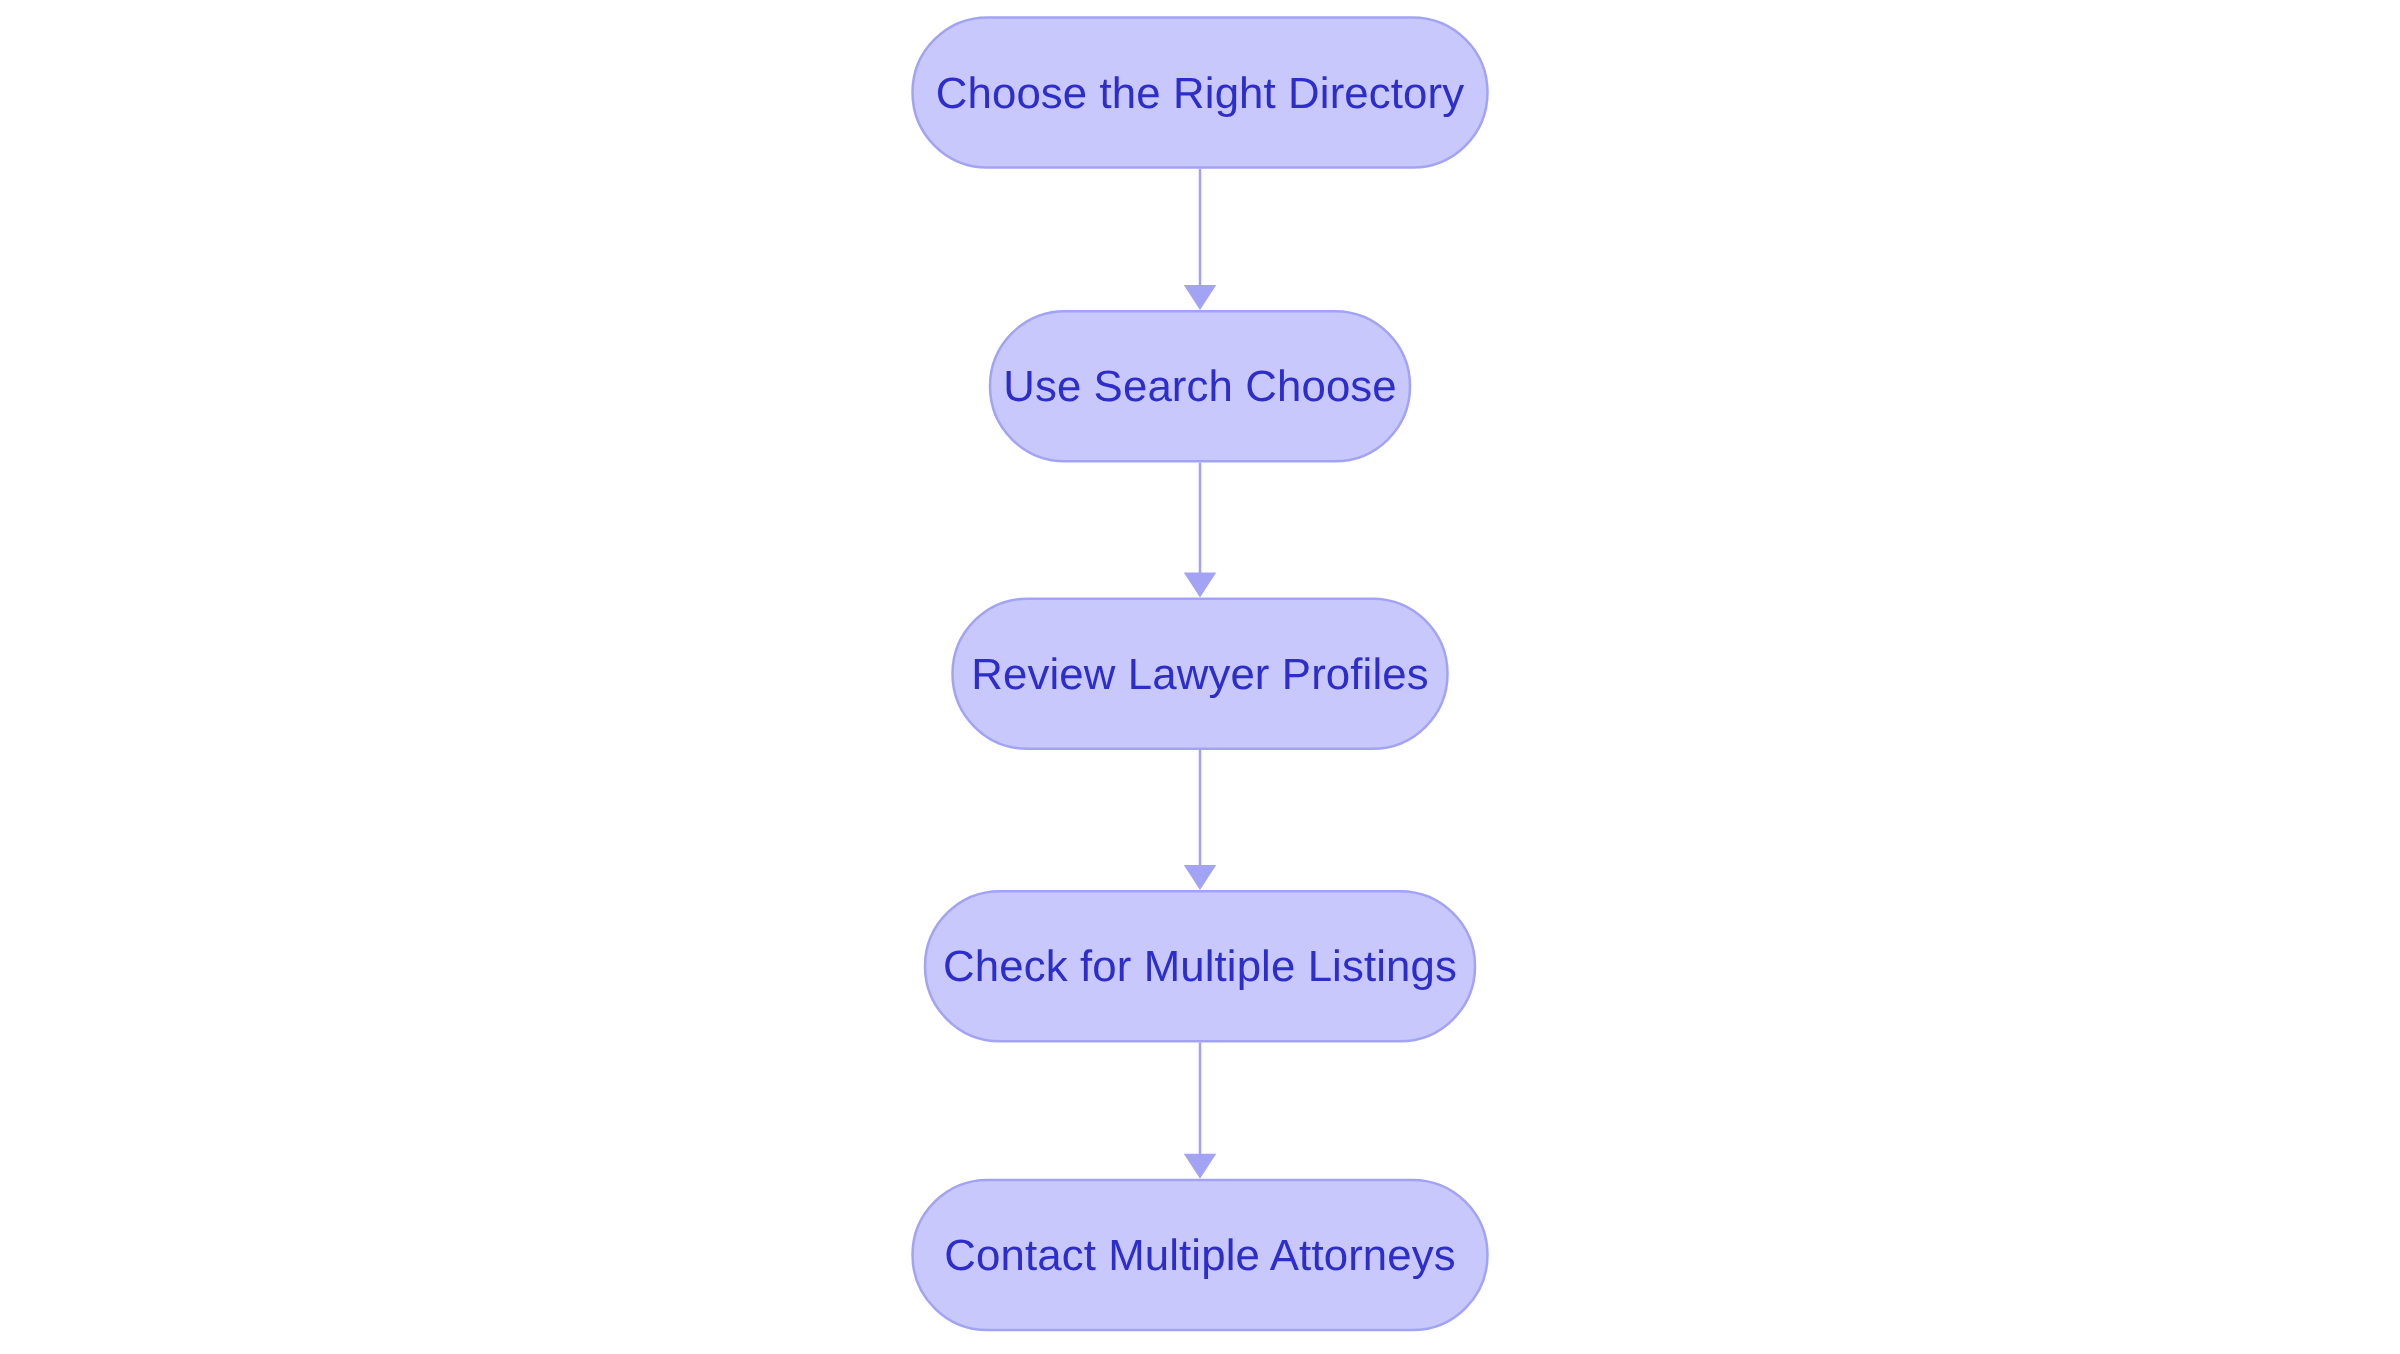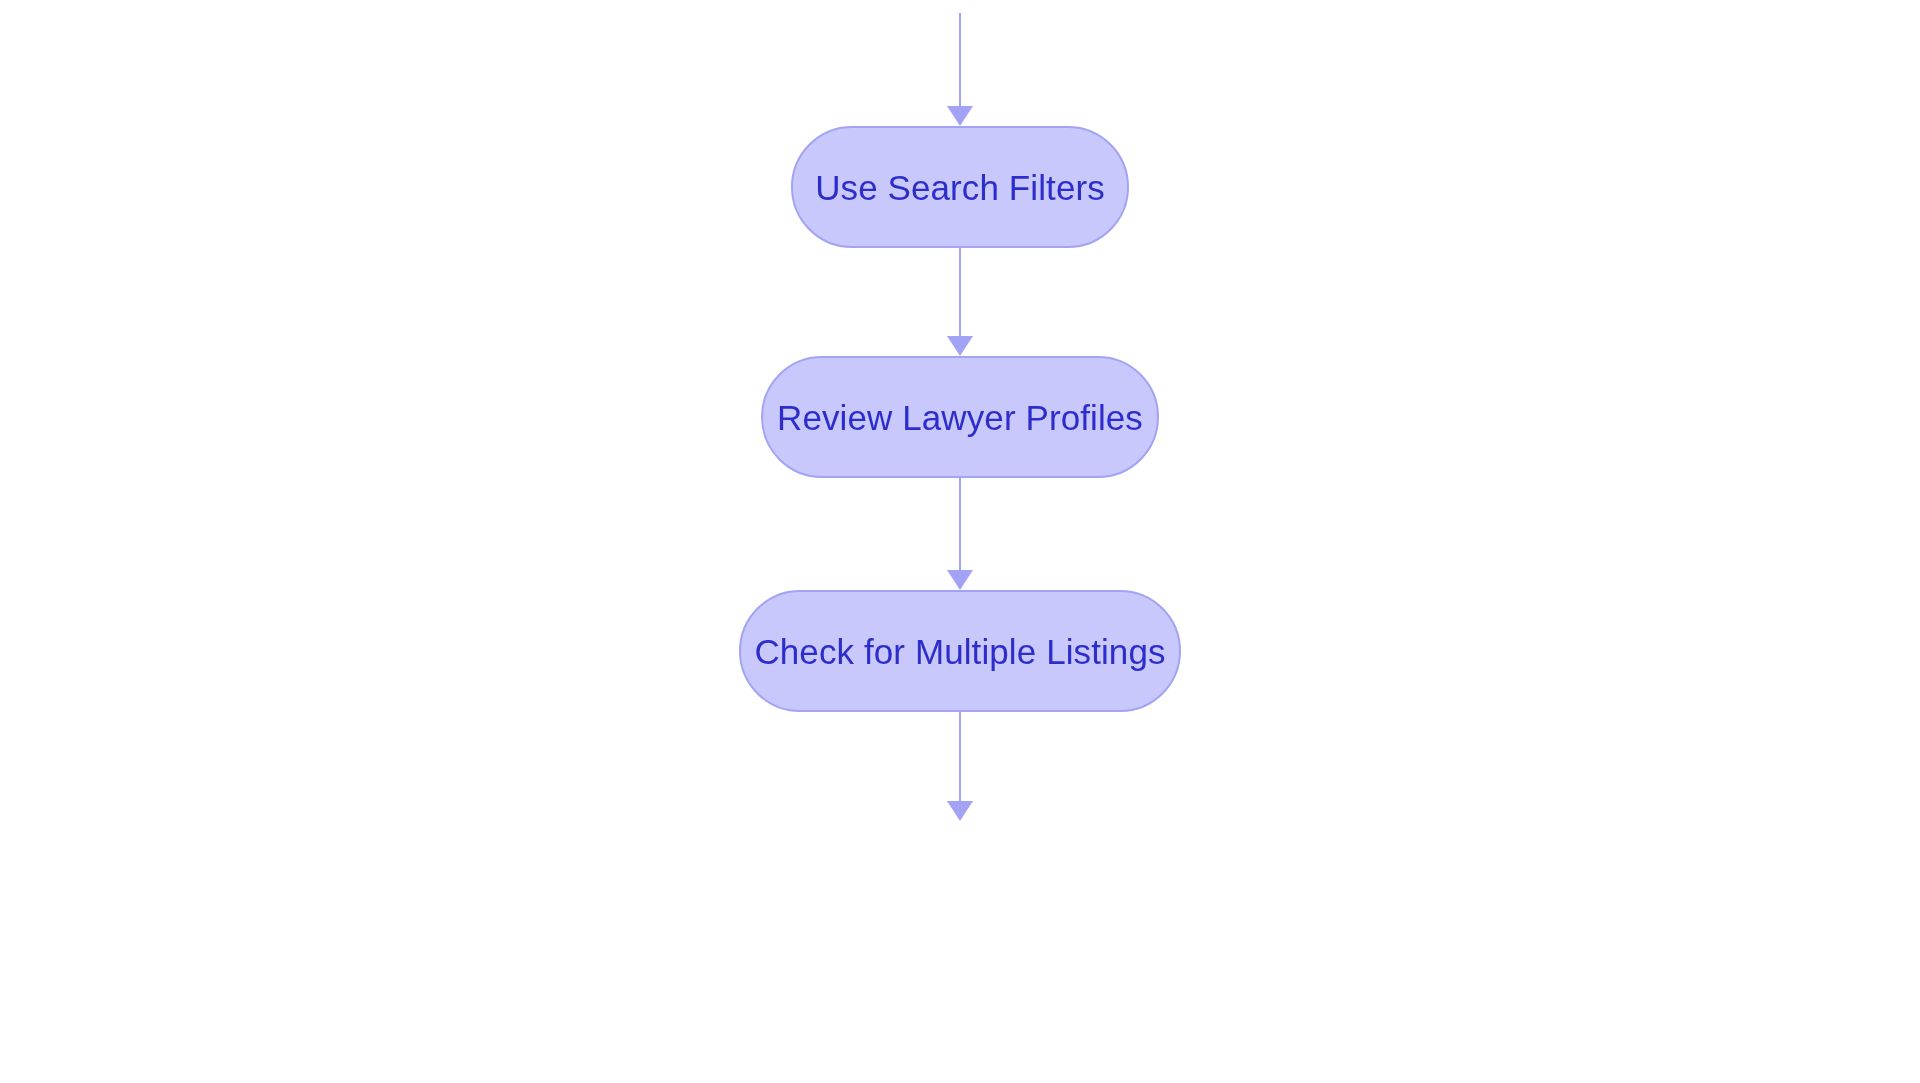--- a/index.html
+++ b/index.html
@@ -97,28 +97,31 @@
   .top-gap-1 { height: 13px; flex: 0 0 auto; }
 </style>
 </head>
 <body>
 
 <div id="flowchart">
   <div class="flow-column">
 
     <div class="top-gap-1"></div>
 
+    <div class="node node-w1">
+      <span class="node-label">Choose the Right Directory</span>
+    </div>
 
     <div class="connector conn-h1">
       <div class="connector-line"></div>
       <div class="connector-arrow"></div>
     </div>
 
     <div class="node node-w2">
-      <span class="node-label">Use Search Filters</span>
+      <span class="node-label">Use Search Choose</span>
     </div>
 
     <div class="connector conn-h2">
       <div class="connector-line"></div>
       <div class="connector-arrow"></div>
     </div>
 
     <div class="node node-w3">
       <span class="node-label">Review Lawyer Profiles</span>
     </div>
@@ -130,15 +133,18 @@
 
     <div class="node node-w4">
       <span class="node-label">Check for Multiple Listings</span>
     </div>
 
     <div class="connector conn-h4">
       <div class="connector-line"></div>
       <div class="connector-arrow"></div>
     </div>
 
+    <div class="node node-w5">
+      <span class="node-label">Contact Multiple Attorneys</span>
+    </div>
 
   </div>
 </div>
 
 </body></html>

